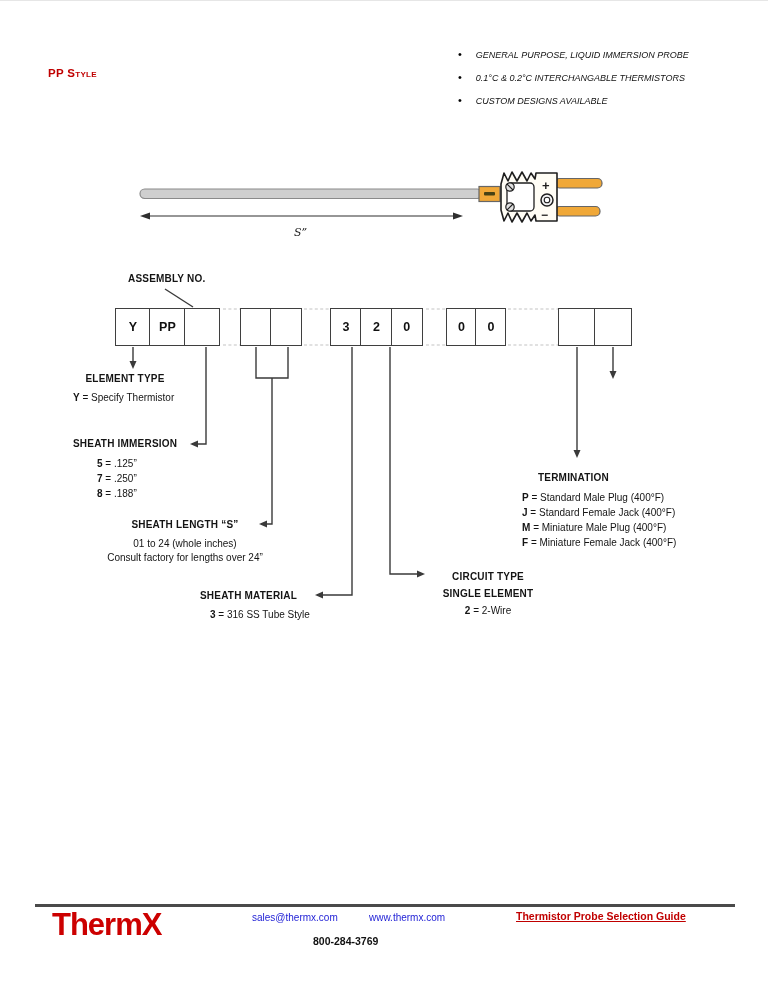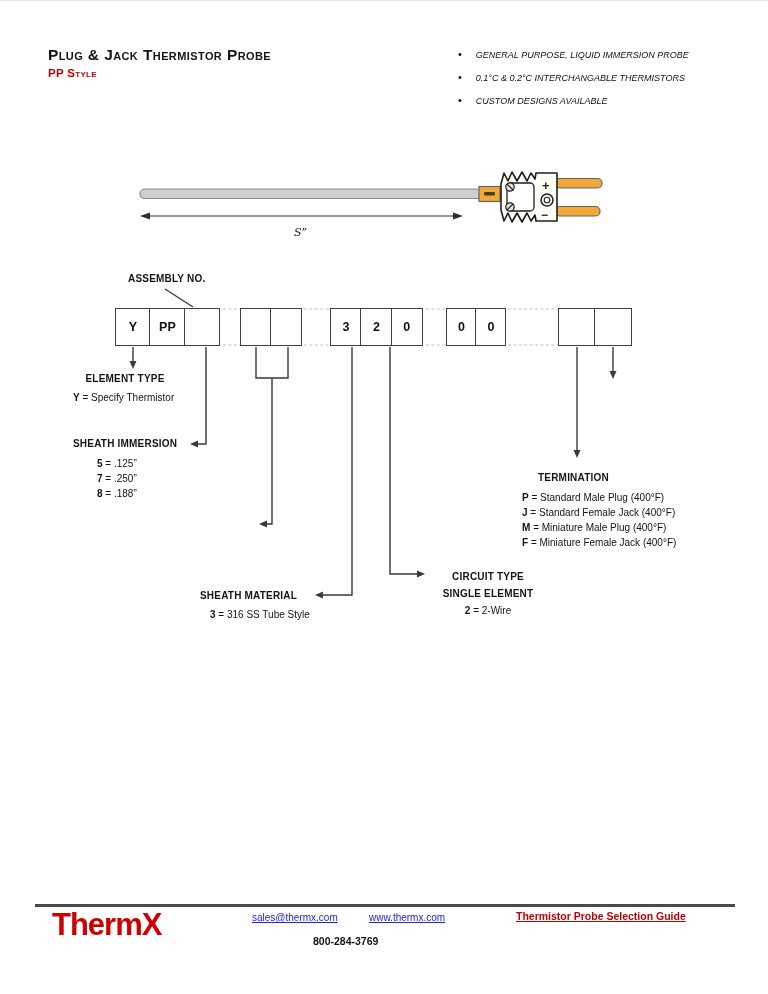--- a/index.html
+++ b/index.html
@@ -30,32 +30,31 @@
   .g1{left:115px}.g2{left:240px}.g3{left:330px}.g4{left:446px}.g5{left:558px}
   
   .lbl{position:absolute;font-size:10px;line-height:14px;color:#141414;white-space:nowrap;}
   .lbl b{font-weight:bold;}
   .hd{font-weight:bold;letter-spacing:.2px;text-align:center;}
   .ctr{text-align:center;white-space:normal;}
   svg{position:absolute;left:0;}
   
   .rule{position:absolute;left:35px;top:903px;width:700px;height:3px;background:#4a4a4a;}
   .brand{position:absolute;left:52px;top:906px;font-size:31px;font-weight:bold;letter-spacing:-1px;color:#cc0000;}
-  .flink{position:absolute;top:911px;font-size:10px;color:#2323d6;text-decoration:underline;cursor:pointer;}
+  .flink{position:absolute;top:911px;font-size:10px;color:#2323d6;cursor:pointer;}
   .femail{left:252px;}
   .fweb{left:369px;}
   .fguide{position:absolute;left:516px;top:909px;font-size:10.5px;font-weight:bold;color:#c00000;text-decoration:underline;cursor:pointer;}
   .fphone{position:absolute;left:313px;top:934px;font-size:10.5px;font-weight:bold;color:#111;text-align:center;}
 </style>
 </head>
 <body>
 
 <div class="page">
 
-  <div class="title">Plug &amp; Jack Thermistor Probe</div>
   <div class="subtitle">PP Style</div>
 
   <div class="features">
     <div class="feature">
       <span class="dot">•</span>
       <span>GENERAL PURPOSE, LIQUID IMMERSION PROBE</span>
     </div>
     <div class="feature">
       <span class="dot">•</span>
       <span>0.1°C &amp; 0.2°C INTERCHANGABLE THERMISTORS</span>
@@ -157,20 +156,25 @@
     <span>= Specify Thermistor</span>
   </div>
 
   <div class="lbl hd" style="left:73px;top:436px;">SHEATH IMMERSION</div>
   <div class="lbl" style="left:97px;top:455px;line-height:15px;">
     <div><b>5</b> <span>= .125”</span></div>
     <div><b>7</b> <span>= .250”</span></div>
     <div><b>8</b> <span>= .188”</span></div>
   </div>
 
+  <div class="lbl ctr" style="left:95px;top:517px;width:180px;">
+    <div class="hd" style="margin-bottom:5px;">SHEATH LENGTH “S”</div>
+    <div>01 to 24 (whole inches)</div>
+    <div>Consult factory for lengths over 24”</div>
+  </div>
 
   <div class="lbl hd" style="left:200px;top:588px;">SHEATH MATERIAL</div>
   <div class="lbl" style="left:210px;top:607px;">
     <b>3</b>
     <span>= 316 SS Tube Style</span>
   </div>
 
   <div class="lbl ctr" style="left:432px;top:567px;width:112px;line-height:17px;">
     <div class="hd">CIRCUIT TYPE</div>
     <div class="hd">SINGLE ELEMENT</div>

